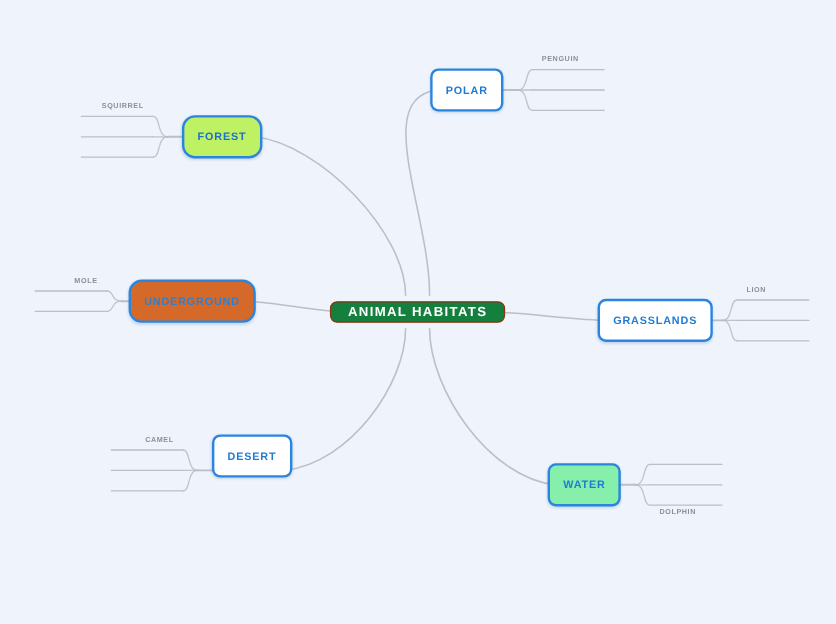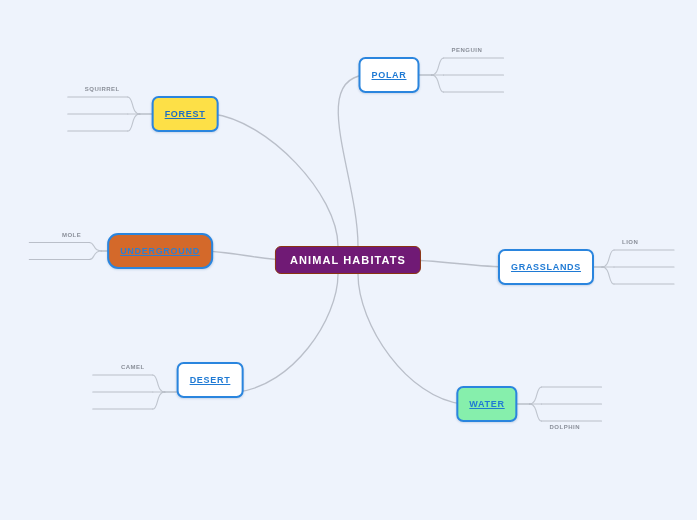--- a/index.html
+++ b/index.html
@@ -37,38 +37,38 @@
     white-space: nowrap;
     letter-spacing: 0.7px;
     font-weight: bold;
     transform: translate(-50%, -50%);
   }
   .node-root {
     font-size: 11px;
     letter-spacing: 1.1px;
     border-radius: 6px;
     padding: 0 14px;
-    height: 28px;
-    background: #701a75;
+    height: 18px;
+    background: #15803d;
     color: #ffffff;
     border: 1px solid #8a3310;
   }
   .node-branch {
     font-size: 9px;
     height: 22px;
     padding: 16px 11px;
     border: 2px solid #2a85de;
     background: #ffffff;
     color: #1f7ad4;
     box-shadow: 0 1px 2px rgba(40,90,150,0.18);
-    text-decoration: underline;
   }
   .node-branch.fill-green {
-    background: #fde047;
+    background: #bef264;
     color: #1f6fc4;
+    border-radius: 11px;
   }
   .node-branch.fill-orange {
     background: #d4692a;
     color: #2f7fd0;
   }
   .node-branch.fill-lightblue {
     background: #86efac;
     color: #1f7ad4;
   }
   .leaf-label {

